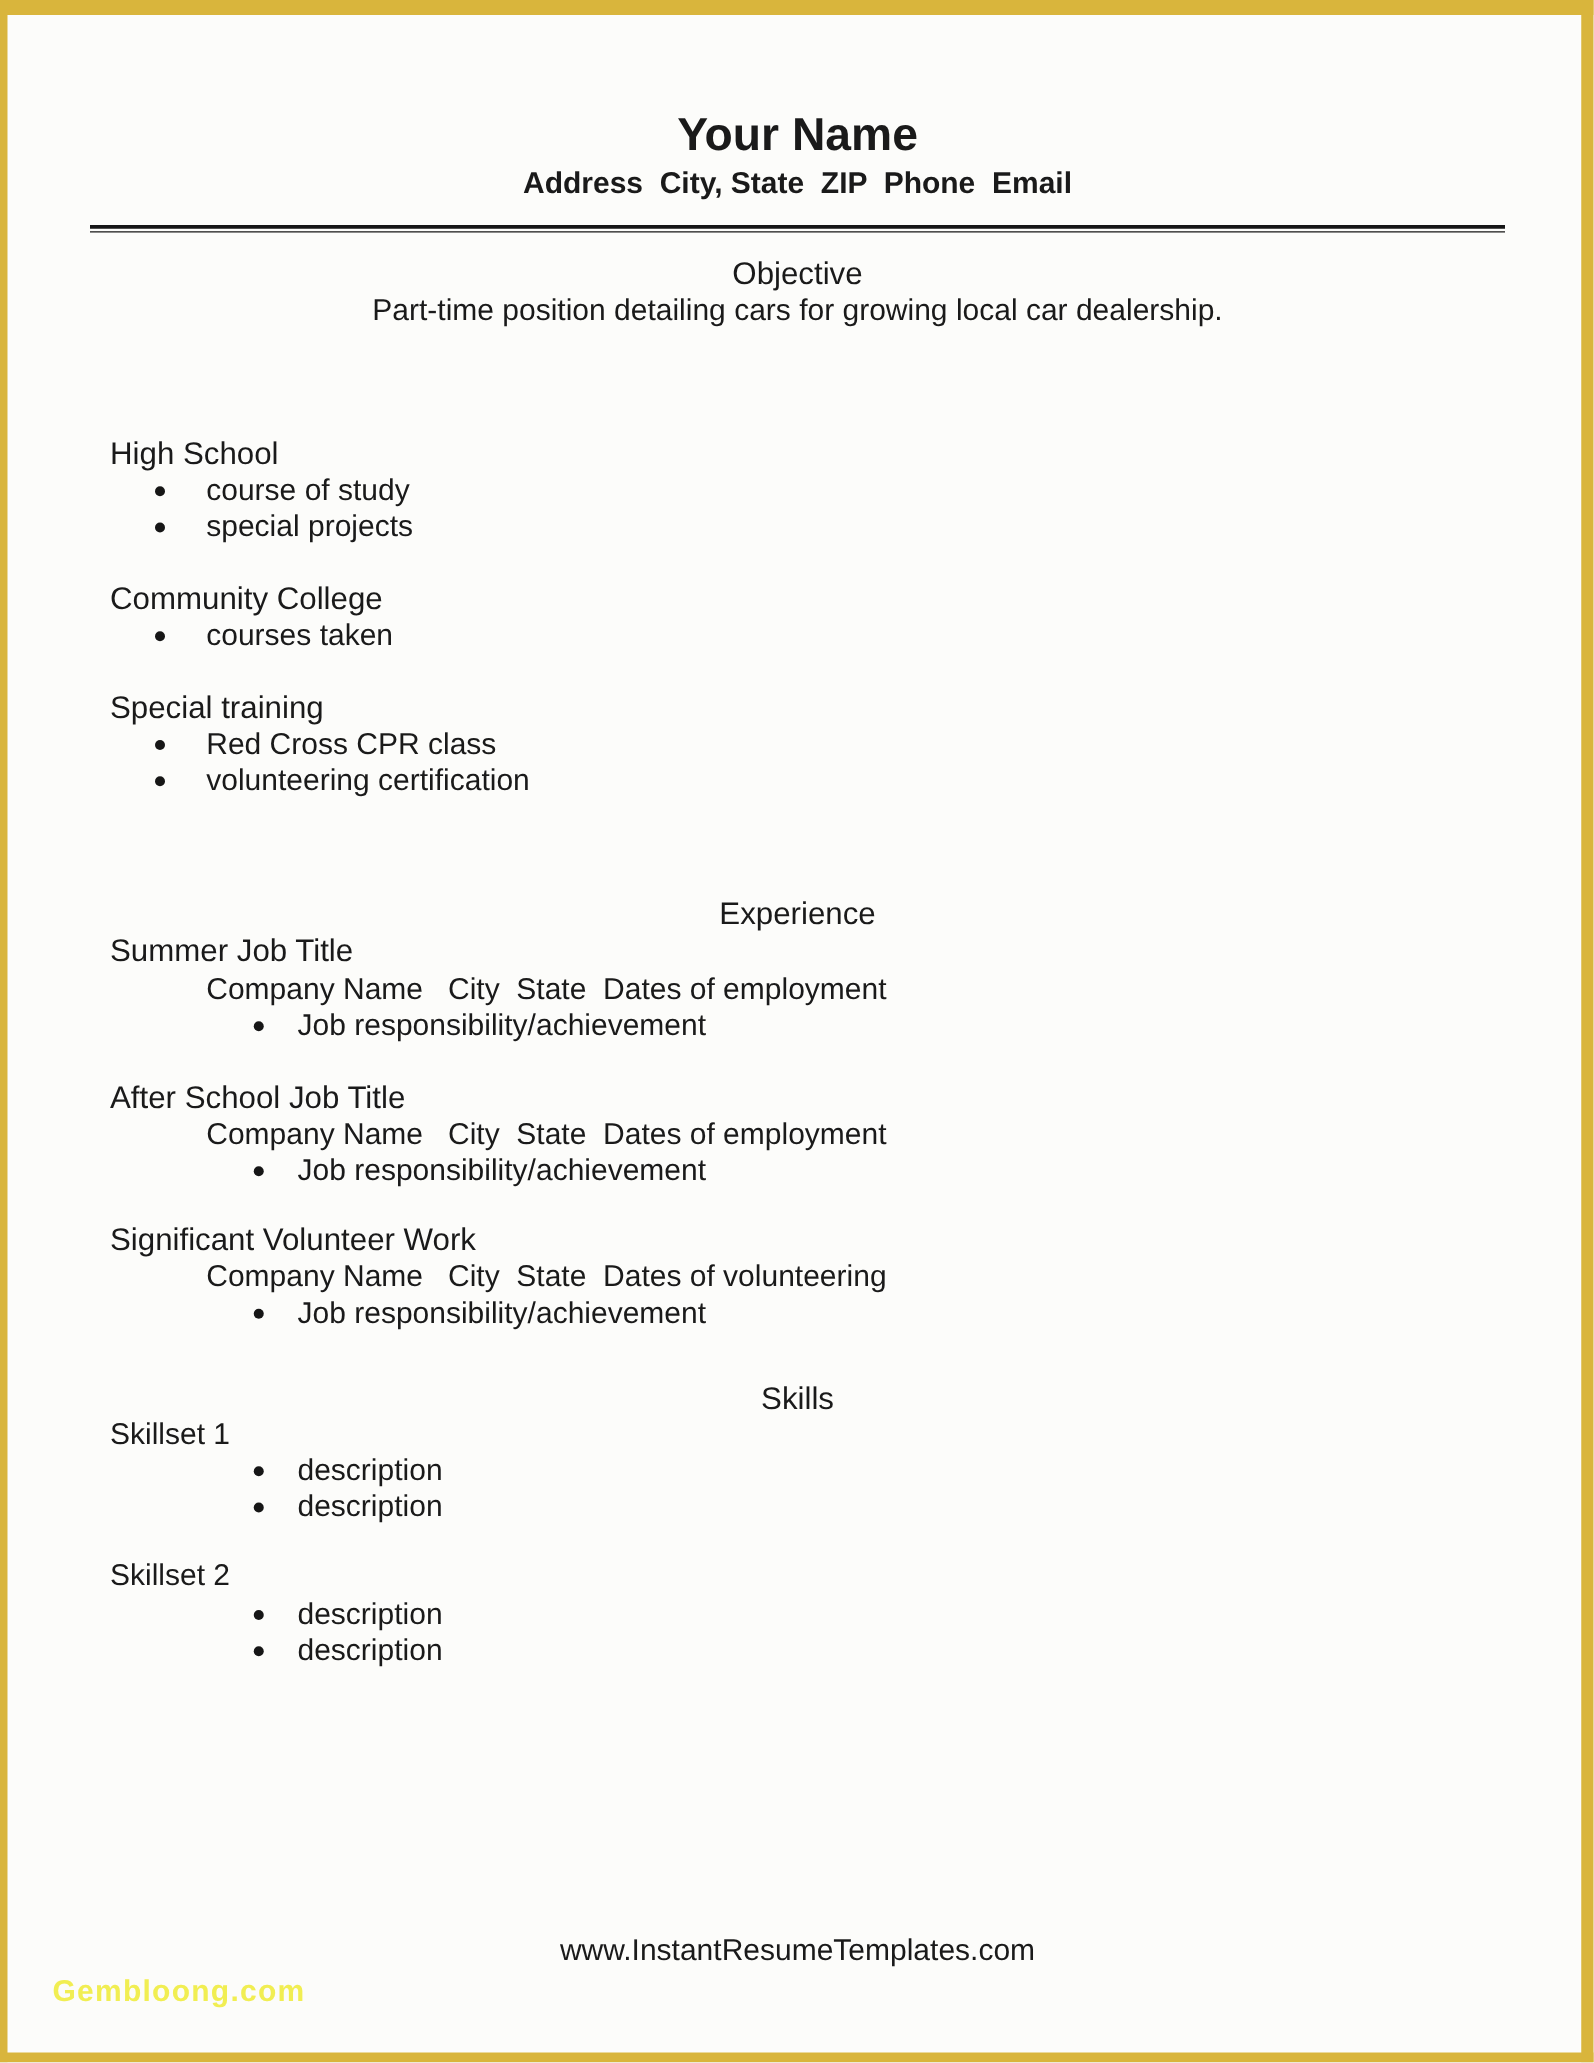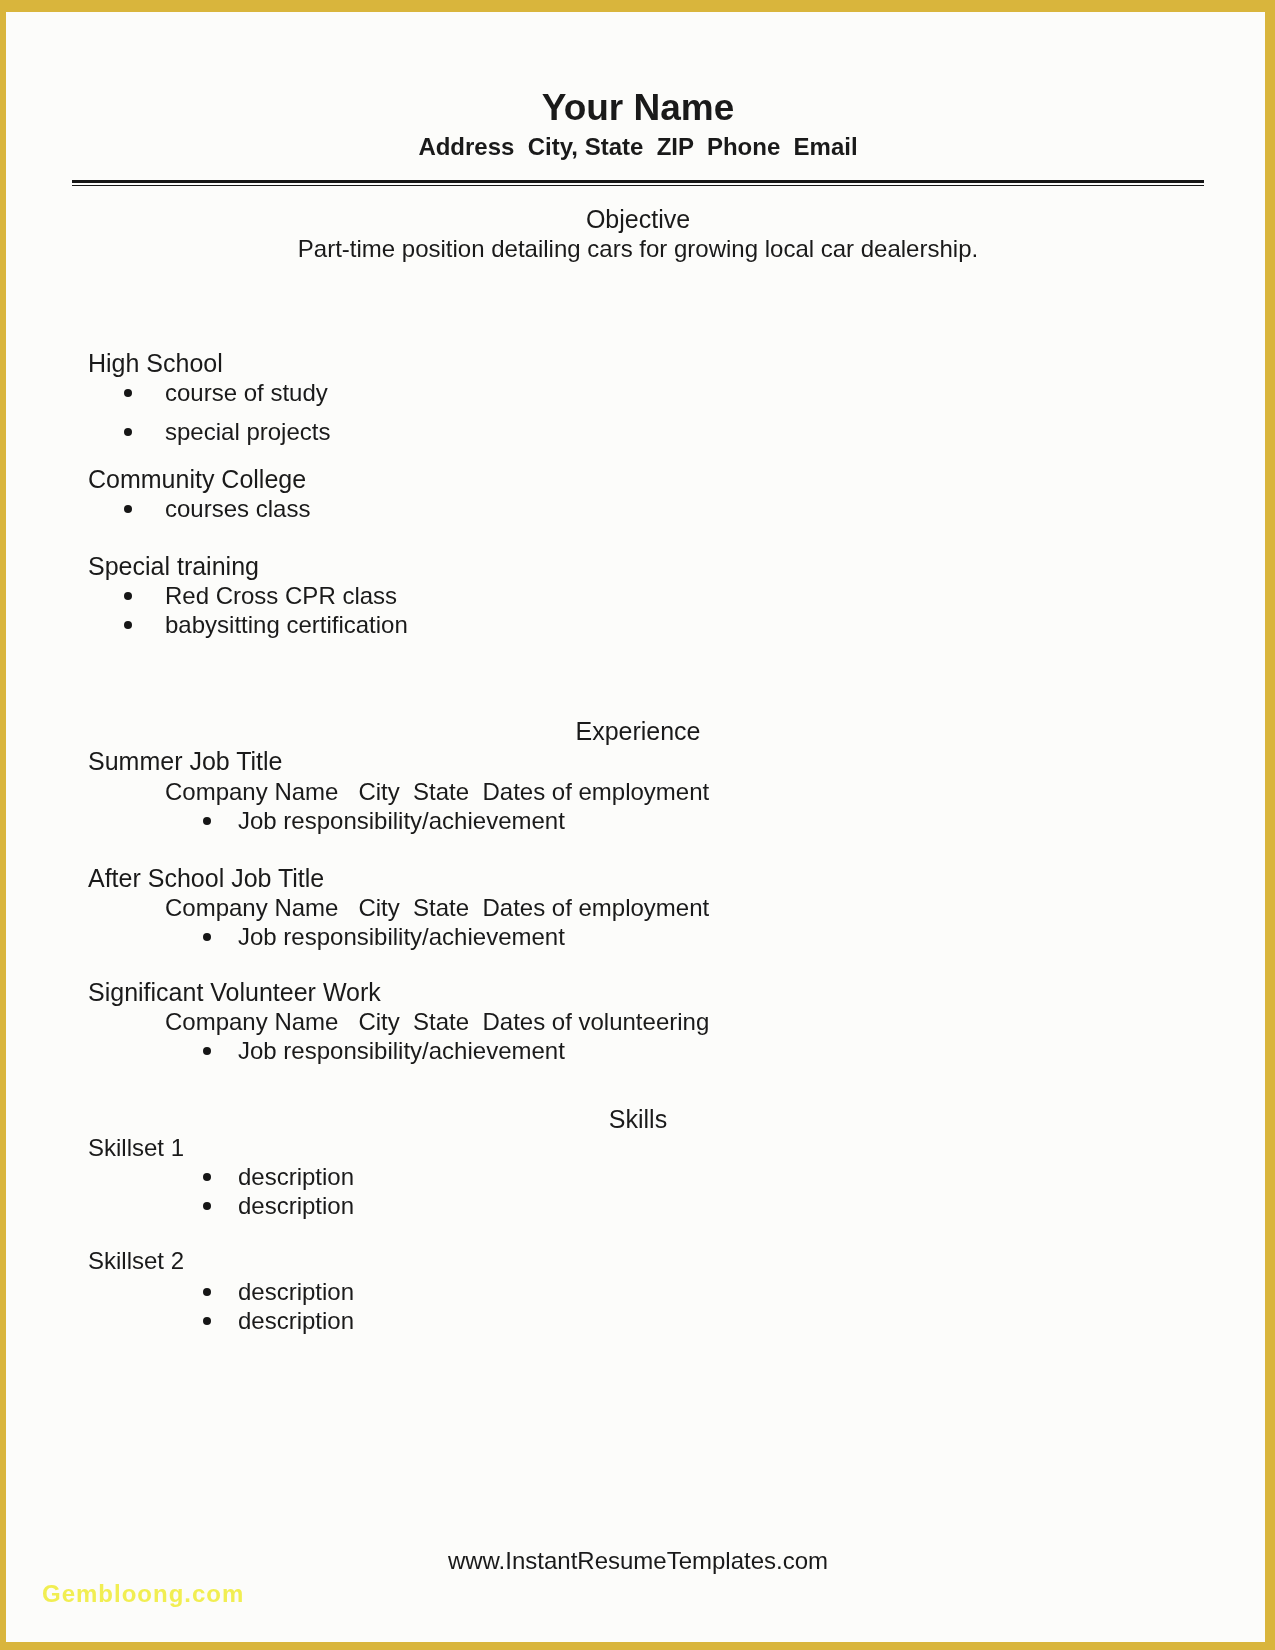--- a/index.html
+++ b/index.html
@@ -67,39 +67,39 @@
 
   <div class="line centered head25" style="top:205px">Objective</div>
   <div class="line centered" style="top:234px">Part-time position detailing cars for growing local car dealership.</div>
 
 
   <div class="line lhead head25" style="top:349px">High School</div>
   <div class="brow edu" style="top:378px">
     <span class="dot"></span>
     <span class="txt">course of study</span>
   </div>
-  <div class="brow edu" style="top:417px">
+  <div class="brow edu" style="top:407px">
     <span class="dot"></span>
     <span class="txt">special projects</span>
   </div>
 
   <div class="line lhead head25" style="top:465px">Community College</div>
   <div class="brow edu" style="top:494px">
     <span class="dot"></span>
-    <span class="txt">courses class</span>
+    <span class="txt">courses taken</span>
   </div>
 
   <div class="line lhead head25" style="top:552px">Special training</div>
   <div class="brow edu" style="top:581px">
     <span class="dot"></span>
     <span class="txt">Red Cross CPR class</span>
   </div>
   <div class="brow edu" style="top:610px">
     <span class="dot"></span>
-    <span class="txt">babysitting certification</span>
+    <span class="txt">volunteering certification</span>
   </div>
 
   <div class="line centered head25" style="top:717px">Experience</div>
 
   <div class="line lhead head25" style="top:747px">Summer Job Title</div>
   <div class="line subline" style="top:777px">Company Name   City  State  Dates of employment</div>
   <div class="brow deep" style="top:806px">
     <span class="dot"></span>
     <span class="txt">Job responsibility/achievement</span>
   </div>

